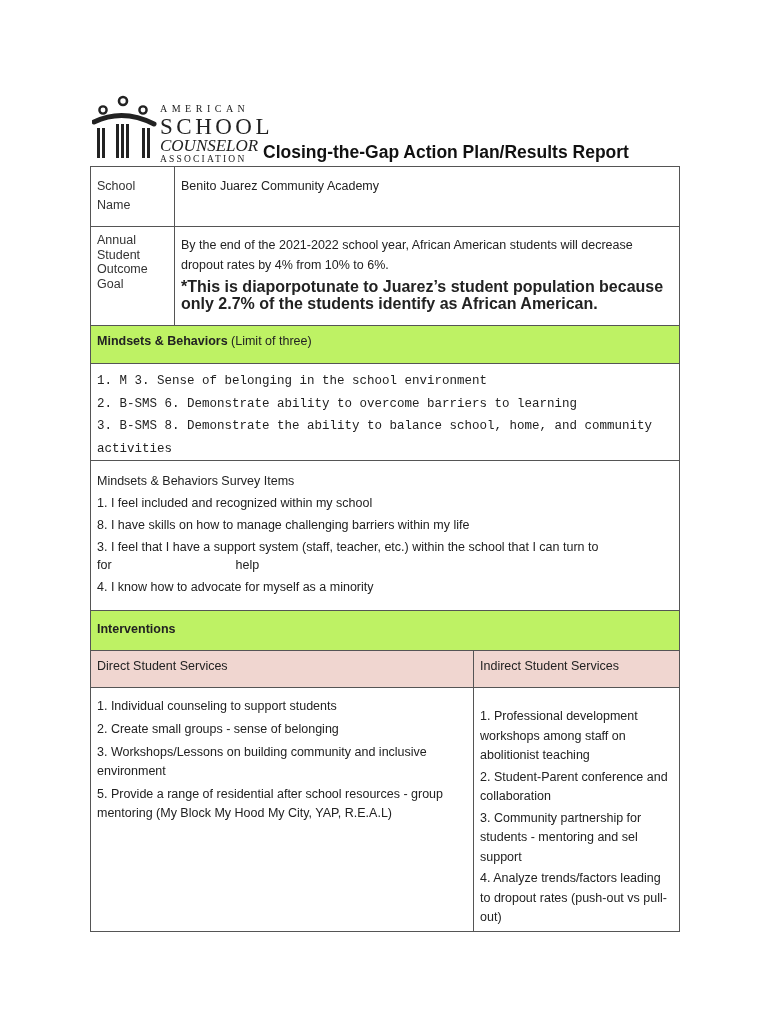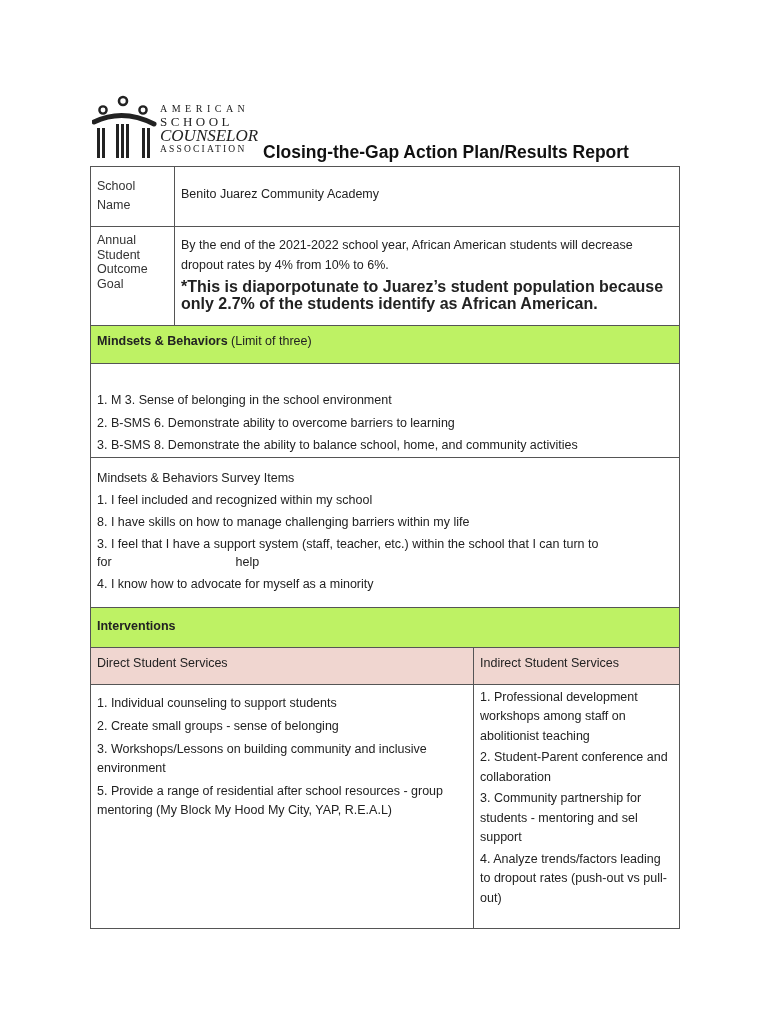--- a/index.html
+++ b/index.html
@@ -3,21 +3,21 @@
   <meta charset="utf-8">
   <style>
     html, body { margin: 0; padding: 0; background: #ffffff; }
     body { width: 768px; height: 1024px; position: relative; overflow: hidden;
            font-family: "Liberation Sans", sans-serif; color: #222; }
     .header { position: absolute; left: 92px; top: 94px; width: 590px; height: 70px; }
     .logo { position: absolute; left: 0; top: 0; width: 166px; height: 66px; }
     .logo-mark { position: absolute; left: 0; top: 0; width: 66px; height: 66px; }
     .logo-text { position: absolute; left: 68px; top: 10px; font-family: "Liberation Serif", serif; color: #222; line-height: 1; }
     .lt-american { font-size: 10px; letter-spacing: 4.5px; }
-    .lt-school { font-size: 13px; letter-spacing: 3.5px; margin-top: 1px; }
+    .lt-school { font-size: 23px; letter-spacing: 3.5px; margin-top: 1px; }
     .lt-counselor { font-size: 17px; letter-spacing: 0px; margin-top: -1px; font-style: italic; }
     .lt-association { font-size: 9.5px; letter-spacing: 2.2px; margin-top: 1px; }
     .title { position: absolute; left: 171px; top: 48px; font-size: 17.5px; font-weight: bold; color: #111; white-space: nowrap; }
 
     table.doc { position: absolute; left: 90px; top: 166px; width: 589px; border-collapse: collapse; table-layout: fixed; }
     table.doc td { border: 1px solid #555; vertical-align: top; font-size: 12.5px; line-height: 18px; padding: 0 6px; }
     .lbl { color: #333; }
     .pink { background: #bef264; }
     .pink-light { background: #f0d6d0; }
     .p { margin: 0; }
@@ -54,36 +54,36 @@
 
 <table class="doc">
   <colgroup>
     <col style="width:84px">
     <col style="width:299px">
     <col style="width:206px">
   </colgroup>
   <tbody>
       <tr style="height:60px">
     <td style="padding-top:10px; line-height:19px;" class="lbl">School Name</td>
-    <td colspan="2" style="padding-top:18px;">Benito Juarez Community Academy</td>
+    <td colspan="2" style="padding-top:10px;">Benito Juarez Community Academy</td>
   </tr>
   <tr style="height:99px">
     <td style="padding-top:6px; line-height:14.5px;" class="lbl">Annual Student Outcome Goal</td>
     <td colspan="2" style="padding-top:9px;">
       <p class="p" style="line-height:19.5px;">By the end of the 2021-2022 school year, African American students will decrease dropout rates by 4% from 10% to 6%.</p>
       <p class="p small" style="margin-top:3px;">*This is diaporpotunate to Juarez’s student population because only 2.7% of the students identify as African American.</p>
     </td>
   </tr>
   <tr style="height:38px" class="pink">
     <td colspan="3" style="padding-top:6px;">
       <b>Mindsets &amp; Behaviors</b><span> (Limit of three)</span>
     </td>
   </tr>
   <tr style="height:86px">
-    <td colspan="3" style="padding-top:25px; line-height:22.5px;">
+    <td colspan="3" style="padding-top:6px; line-height:22.5px;font-family:Liberation Mono, monospace;">
       <div>1. M 3. Sense of belonging in the school environment</div>
       <div>2. B-SMS 6. Demonstrate ability to overcome barriers to learning</div>
       <div>3. B-SMS 8. Demonstrate the ability to balance school, home, and community activities</div>
     </td>
   </tr>
   <tr style="height:150px">
     <td colspan="3" style="padding-top:9px; line-height:22px;">
       <div>Mindsets &amp; Behaviors Survey Items</div>
       <div>1. I feel included and recognized within my school</div>
       <div>8. I have skills on how to manage challenging barriers within my life</div>
@@ -103,21 +103,21 @@
     <td colspan="2" style="padding-top:6px;">Direct Student Services</td>
     <td style="padding-top:6px;">Indirect Student Services</td>
   </tr>
   <tr style="height:244px">
     <td colspan="2" style="padding-top:9px; line-height:19px;">
       <div style="margin-bottom:4px;">1. Individual counseling to support students</div>
       <div style="margin-bottom:4px;">2. Create small groups - sense of belonging</div>
       <div style="margin-bottom:4px;">3. Workshops/Lessons on building community and inclusive environment</div>
       <div>5. Provide a range of residential after school resources - group mentoring (My Block My Hood My City, YAP, R.E.A.L)</div>
     </td>
-    <td style="padding-top:3px; line-height:19.5px;">
+    <td style="padding-top:19px; line-height:19.5px;">
       <div style="margin-bottom:2px;">1. Professional development workshops among staff on abolitionist teaching</div>
       <div style="margin-bottom:2px;">2. Student-Parent conference and collaboration</div>
       <div style="margin-bottom:2px;">3. Community partnership for students - mentoring and sel support</div>
       <div>4. Analyze trends/factors leading to dropout rates (push-out vs pull-out)</div>
     </td>
   </tr>
 </tbody>
   </table>
 
 </body></html>

